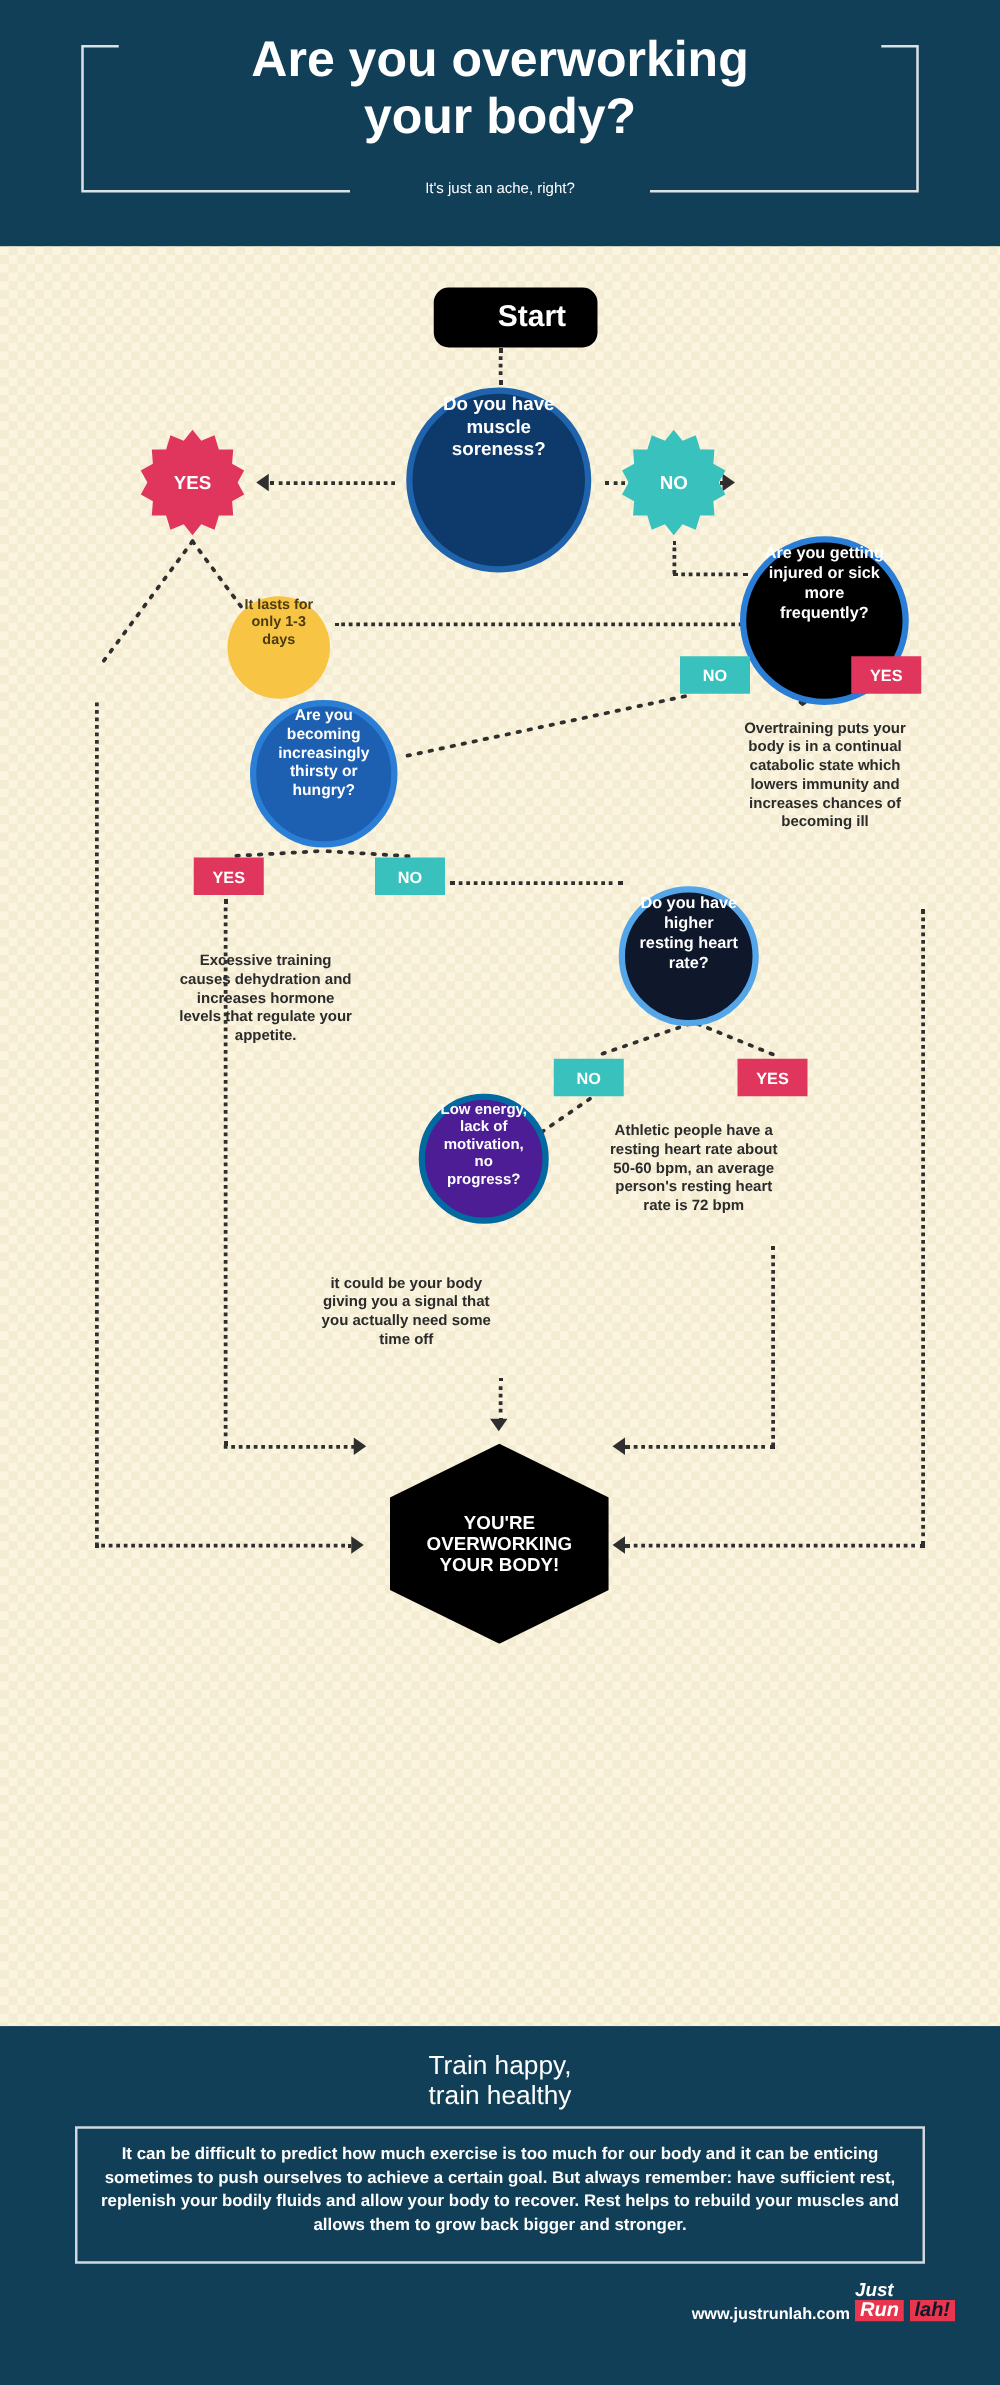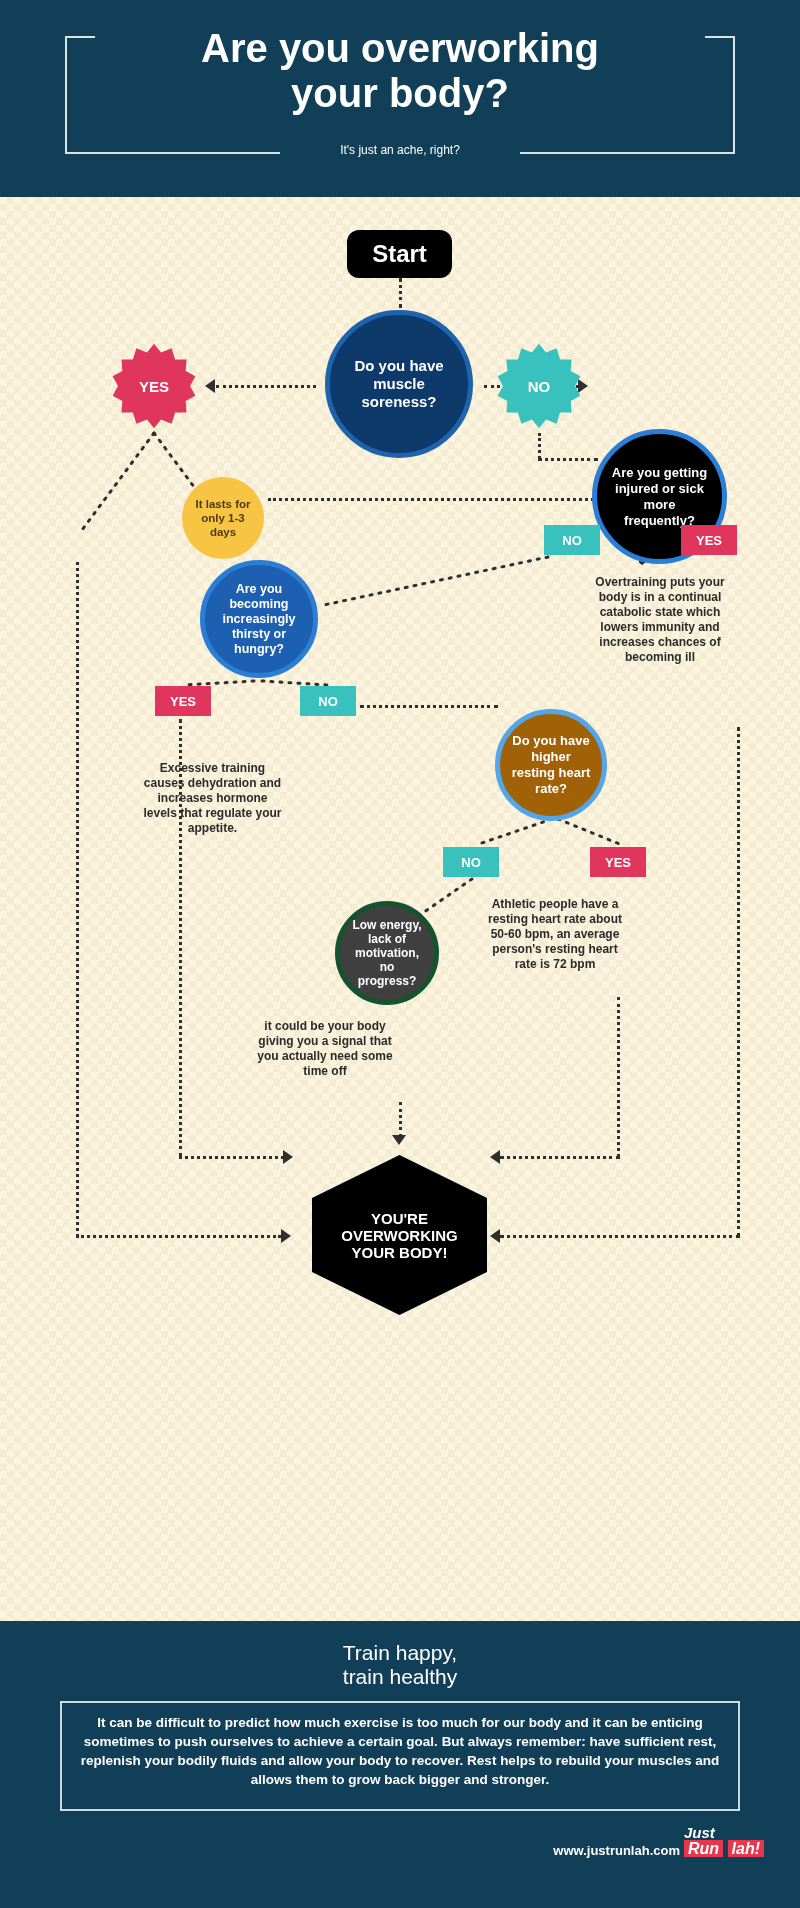--- a/index.html
+++ b/index.html
@@ -148,50 +148,51 @@
     font-style: italic; line-height: 14px;
   }
   #logo .l2 {
     display: inline-block;
     background: #e8364f; color: #ffffff;
     font-weight: bold; font-size: 16px; font-style: italic;
     padding: 0 4px; line-height: 17px;
   }
   #logo .l3 {
     display: inline-block;
-    background: #e8364f; color: #ffffff;
+    background: #e8364f; color: #0f172a;
     font-weight: bold; font-size: 16px; font-style: italic;
     padding: 0 4px; line-height: 17px;
   }
 
   
   .node {
     position: absolute;
     box-sizing: border-box;
     display: flex;
+    align-items: flex-start;
+    justify-content: center;
+    text-align: center;
+    color: #ffffff;
+    font-weight: bold;
+    z-index: 5;
+  }
+  .circle { border-radius: 50%; }
+
+  .start-pill {
+    position: absolute;
+    background: #000000;
+    color: #ffffff;
+    border-radius: 12px;
+    display: flex;
     align-items: center;
     justify-content: center;
-    text-align: center;
-    color: #ffffff;
-    font-weight: bold;
-    z-index: 5;
-  }
-  .circle { border-radius: 50%; }
-
-  .start-pill {
-    position: absolute;
-    background: #000000;
-    color: #ffffff;
-    border-radius: 12px;
-    display: flex;
-    align-items: center;
-    justify-content: center;
     font-size: 24px;
     font-weight: bold;
     z-index: 6;
+    padding-left: 26px;
   }
 
   .yes-badge {
     position: absolute;
     background: #e0355c;
     color: #ffffff;
     font-weight: bold;
     font-size: 13px;
     display: flex;
     align-items: center;
@@ -370,42 +371,42 @@
       <span>NO</span>
     </div>
 
     <svg class="diag-line" style="left:150px; top:470px; width:230px; height:50px;" width="230" height="50">
       <line x1="104" y1="14" x2="34" y2="18" stroke="#2f2f2f" stroke-width="3" stroke-dasharray="2,7" stroke-linecap="round"></line>
       <line x1="112" y1="14" x2="178" y2="18" stroke="#2f2f2f" stroke-width="3" stroke-dasharray="2,7" stroke-linecap="round"></line>
     </svg>
 
     <div class="note" style="left:140px; top:564px; width:145px;">Excessive training causes dehydration and increases hormone levels that regulate your appetite.</div>
 
-    <div class="node circle" style="left:495px; top:512px; width:112px; height:112px; background:#a16207; border:5px solid #54a6e8; font-size:13px; line-height:16px;">
+    <div class="node circle" style="left:495px; top:512px; width:112px; height:112px; background:#0f172a; border:5px solid #54a6e8; font-size:13px; line-height:16px;">
       <span style="width:84px;">Do you have higher resting heart rate?</span>
     </div>
 
     <div class="dot-h" style="left:360px; top:508px; width:138px;"></div>
 
     <div class="no-badge" style="left:443px; top:650px; width:56px; height:30px;">
       <span>NO</span>
     </div>
 
     <div class="yes-badge" style="left:590px; top:650px; width:56px; height:30px;">
       <span>YES</span>
     </div>
 
     <svg class="diag-line" style="left:430px; top:614px; width:240px; height:50px;" width="240" height="50">
       <line x1="122" y1="8" x2="46" y2="34" stroke="#2f2f2f" stroke-width="3" stroke-dasharray="2,7" stroke-linecap="round"></line>
       <line x1="128" y1="8" x2="192" y2="34" stroke="#2f2f2f" stroke-width="3" stroke-dasharray="2,7" stroke-linecap="round"></line>
     </svg>
 
     <div class="note" style="left:480px; top:700px; width:150px;">Athletic people have a resting heart rate about 50-60 bpm, an average person's resting heart rate is 72 bpm</div>
 
-    <div class="node circle" style="left:335px; top:704px; width:104px; height:104px; background:#404040; border:5px solid #14532d; font-size:12px; line-height:14px;">
+    <div class="node circle" style="left:335px; top:678px; width:104px; height:104px; background:#4c1d95; border:5px solid #0369a1; font-size:12px; line-height:14px;">
       <span style="width:76px;">Low energy, lack of motivation, no progress?</span>
     </div>
 
     <svg class="diag-line" style="left:380px; top:676px; width:110px; height:60px;" width="110" height="60">
       <line x1="92" y1="6" x2="34" y2="46" stroke="#2f2f2f" stroke-width="3" stroke-dasharray="2,7" stroke-linecap="round"></line>
     </svg>
 
     <div class="note" style="left:255px; top:822px; width:140px;">it could be your body giving you a signal that you actually need some time off</div>
 
     <div class="dot-v" style="left:399px; top:905px; height:35px;"></div>

